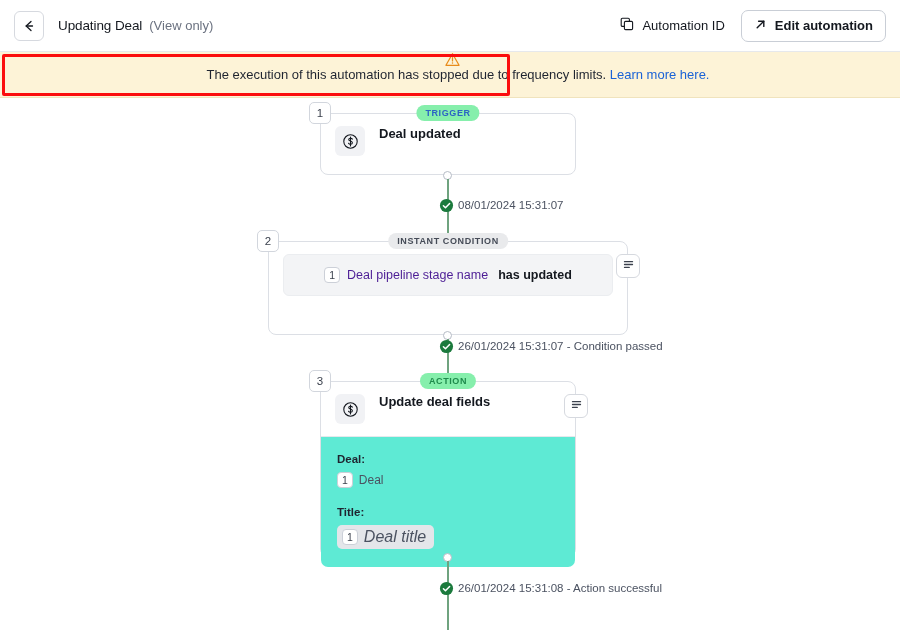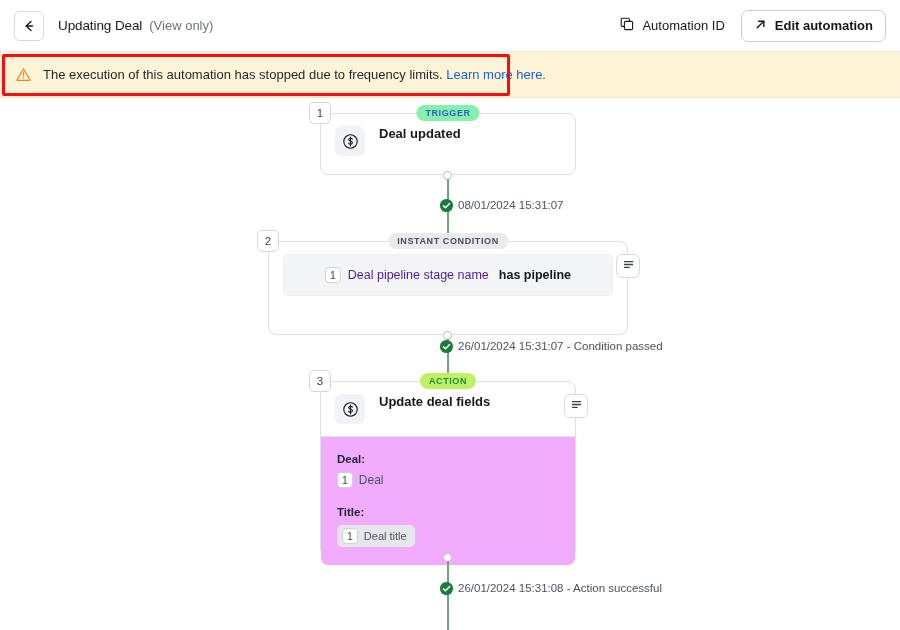--- a/index.html
+++ b/index.html
@@ -81,20 +81,21 @@
 
   
   .banner {
     position: relative;
     height: 46px;
     background: #fdf3d7;
     display: flex;
     align-items: center;
     padding-left: 16px;
     border-bottom: 1px solid #f0e3bd;
+    flex-direction: column;
   }
   .banner-icon { flex: 0 0 auto; display: flex; margin-right: 12px; }
   .banner-text {
     font-size: 13px;
     color: #1f2430;
   }
   .banner-link {
     color: #1a62d6;
     text-decoration: none;
     cursor: pointer;
@@ -178,21 +179,21 @@
     font-size: 9px;
     font-weight: bold;
     letter-spacing: 0.6px;
     padding: 3px 9px 3px 9px;
     border-radius: 9px;
     white-space: nowrap;
     z-index: 2;
   }
   .badge-trigger { background: #86efac; color: #2c62c4; }
   .badge-condition { background: #e9eaec; color: #454b57; }
-  .badge-action { background: #bef264; color: #1f8a4c; }
+  .badge-action { background: #86efac; color: #1f8a4c; }
 
   .node-head {
     display: flex;
     padding: 12px 14px;
     gap: 14px;
   }
   .node-icon {
     width: 30px; height: 30px;
     border-radius: 6px;
     background: #f1f2f5;
@@ -239,21 +240,21 @@
     font-size: 10.5px;
     color: #3b414d;
     flex: 0 0 auto;
   }
   .cond-field { font-size: 12.5px; color: #4c1d95; }
   .cond-op { font-size: 12.5px; font-weight: bold; color: #14181f; margin-left: 3px; }
 
   
   .action-body {
     border-top: 1px solid #e6e8ec;
-    background: #f0abfc;
+    background: #5eead4;
     border-radius: 0 0 7px 7px;
     padding: 16px 16px 18px 16px;
   }
   .field-label {
     font-size: 11.5px;
     font-weight: bold;
     color: #1f2430;
     margin-bottom: 7px;
   }
   .field-row { display: flex; align-items: center; gap: 6px; }
@@ -261,21 +262,21 @@
   .field-value-plain { font-size: 12px; color: #4b5261; }
   .token {
     display: inline-flex;
     align-items: center;
     gap: 6px;
     background: #e4e6ea;
     border-radius: 5px;
     padding: 3px 8px 3px 5px;
   }
   .token .chip-num { background:#ffffff; }
-  .token-text { font-size: 11px; color: #4b5261; }
+  .token-text { font-size: 16px; color: #4b5261; font-style: italic; }
 </style>
 </head>
 <body>
 
 <div class="header">
   <div class="back-btn">
     <span>
       <svg width="14" height="14" viewBox="0 0 14 14" fill="none">
         <path d="M9 2.5L4.2 7L9 11.5" stroke="#14181f" stroke-width="1.3" stroke-linecap="round" stroke-linejoin="round"></path>
         <path d="M4.2 7H10.5" stroke="#14181f" stroke-width="1.3" stroke-linecap="round"></path>
@@ -362,21 +363,21 @@
           <svg width="13" height="13" viewBox="0 0 14 14">
             <rect x="2" y="3.2" width="10" height="1.5" rx="0.7" fill="#3b414d"></rect>
             <rect x="2" y="6.3" width="10" height="1.5" rx="0.7" fill="#3b414d"></rect>
             <rect x="2" y="9.4" width="6.5" height="1.5" rx="0.7" fill="#3b414d"></rect>
           </svg>
         </span>
       </div>
       <div class="cond-inner">
         <span class="chip-num">1</span>
         <span class="cond-field">Deal pipeline stage name</span>
-        <span class="cond-op">has pipeline</span>
+        <span class="cond-op">has updated</span>
       </div>
     </div>
 
     <div class="conn-dot" style="top:233px;"></div>
     <div class="conn" style="top:241px; height:62px;"></div>
     <span class="check" style="top:241px;">
       <svg width="15" height="15" viewBox="0 0 16 16">
         <circle cx="8" cy="8" r="7" fill="#1b7a3d"></circle>
         <path d="M4.7 8.2L6.9 10.4L11.3 5.9" stroke="#ffffff" stroke-width="1.6" fill="none" stroke-linecap="round" stroke-linejoin="round"></path>
       </svg>

